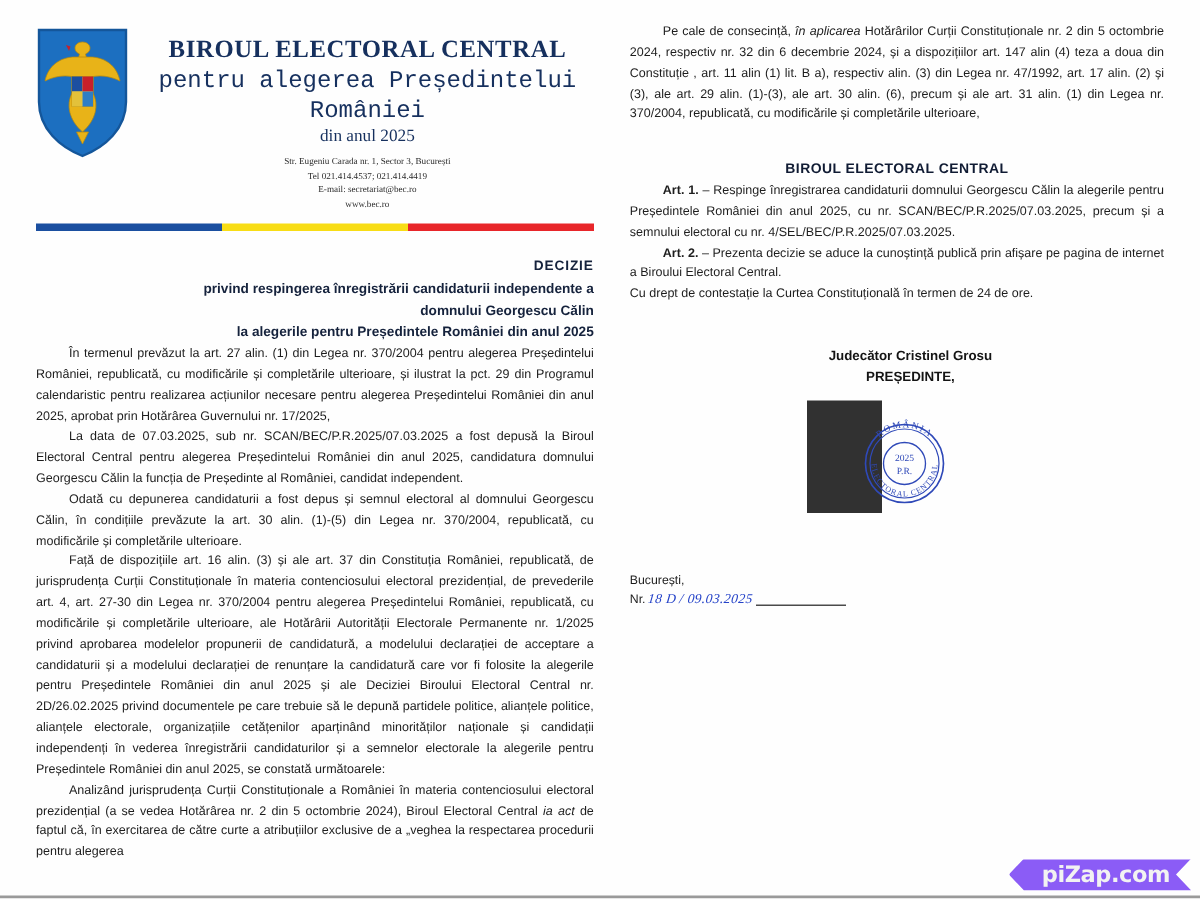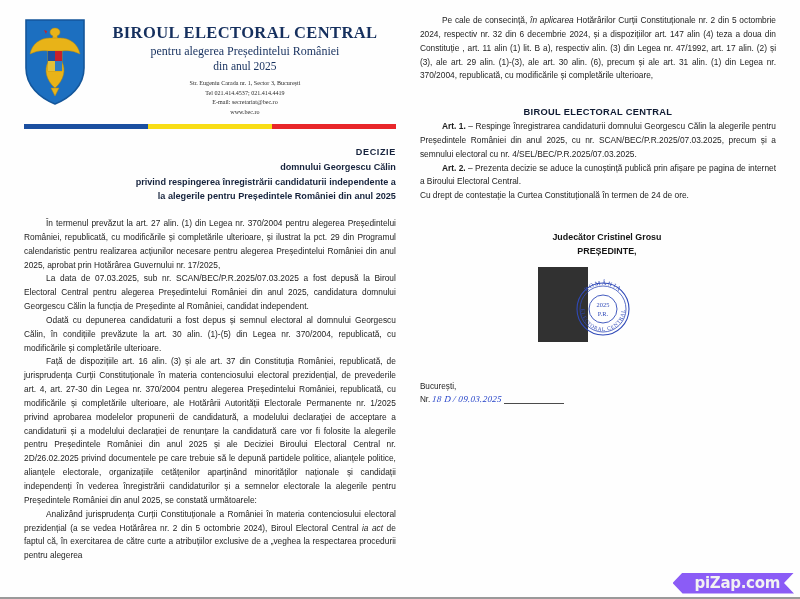--- a/index.html
+++ b/index.html
@@ -56,22 +56,22 @@
   }
   .lh-title {
     font-family: "Liberation Serif", serif;
     font-weight: bold;
     font-size: 16.5px;
     letter-spacing: 0.4px;
     color: #16305e;
     line-height: 1.15;
   }
   .lh-sub1 {
-    font-family: Liberation Serif, serif;
-    font-size: 12px;
+    font-family: Liberation Mono, monospace;
+    font-size: 16px;
     color: #16305e;
     line-height: 1.25;
     margin-top: 1px;
   }
   .lh-sub2 {
     font-family: "Liberation Serif", serif;
     font-size: 11.5px;
     color: #16305e;
     line-height: 1.25;
   }
@@ -107,21 +107,21 @@
   p.body {
     margin: 0;
     text-align: justify;
     text-justify: inter-word;
     font-size: 8.35px;
     line-height: 1.66;
     text-indent: 22px;
     color: #1d1d1d;
     hyphens: none;
   }
-  .col-left p.body:first-of-type { margin-top: 13px; }
+  .col-left p.body:first-of-type { }
   p.noindent { text-indent: 0; }
   i { font-style: italic; }
   b { font-weight: bold; }
 
   
   .decide-head {
     text-align: center;
     font-weight: bold;
     font-size: 9.3px;
     line-height: 1.6;
@@ -254,22 +254,22 @@
     </div>
 
     <div class="tricolor">
       <div class="tri-b"></div>
       <div class="tri-y"></div>
       <div class="tri-r"></div>
     </div>
 
     <div class="doc-title">
       <div class="t-main">DECIZIE</div>
+      <div>privind respingerea înregistrării candidaturii independente a</div>
       <div>domnului Georgescu Călin</div>
-      <div>privind respingerea înregistrării candidaturii independente a</div>
       <div>la alegerile pentru Președintele României din anul 2025</div>
     </div>
 
     <p class="body">În termenul prevăzut la art. 27 alin. (1) din Legea nr. 370/2004 pentru alegerea Președintelui României, republicată, cu modificările și completările ulterioare, și ilustrat la pct. 29 din Programul calendaristic pentru realizarea acțiunilor necesare pentru alegerea Președintelui României din anul 2025, aprobat prin Hotărârea Guvernului nr. 17/2025,</p>
     <p class="body">La data de 07.03.2025, sub nr. SCAN/BEC/P.R.2025/07.03.2025 a fost depusă la Biroul Electoral Central pentru alegerea Președintelui României din anul 2025, candidatura domnului Georgescu Călin la funcția de Președinte al României, candidat independent.</p>
     <p class="body">Odată cu depunerea candidaturii a fost depus și semnul electoral al domnului Georgescu Călin, în condițiile prevăzute la art. 30 alin. (1)-(5) din Legea nr. 370/2004, republicată, cu modificările și completările ulterioare.</p>
     <p class="body">Față de dispozițiile art. 16 alin. (3) și ale art. 37 din Constituția României, republicată, de jurisprudența Curții Constituționale în materia contenciosului electoral prezidențial, de prevederile art. 4, art. 27-30 din Legea nr. 370/2004 pentru alegerea Președintelui României, republicată, cu modificările și completările ulterioare, ale Hotărârii Autorității Electorale Permanente nr. 1/2025 privind aprobarea modelelor propunerii de candidatură, a modelului declarației de acceptare a candidaturii și a modelului declarației de renunțare la candidatură care vor fi folosite la alegerile pentru Președintele României din anul 2025 și ale Deciziei Biroului Electoral Central nr. 2D/26.02.2025 privind documentele pe care trebuie să le depună partidele politice, alianțele politice, alianțele electorale, organizațiile cetățenilor aparținând minorităților naționale și candidații independenți în vederea înregistrării candidaturilor și a semnelor electorale la alegerile pentru Președintele României din anul 2025, se constată următoarele:</p>
     <p class="body"><span>Analizând jurisprudența Curții Constituționale a României în materia contenciosului electoral prezidențial (a se vedea Hotărârea nr. 2 din 5 octombrie 2024), Biroul Electoral Central </span><i>ia act</i><span> de faptul că, în exercitarea de către curte a atribuțiilor exclusive de a „veghea la respectarea procedurii pentru alegerea</span></p>
   </div>
 

